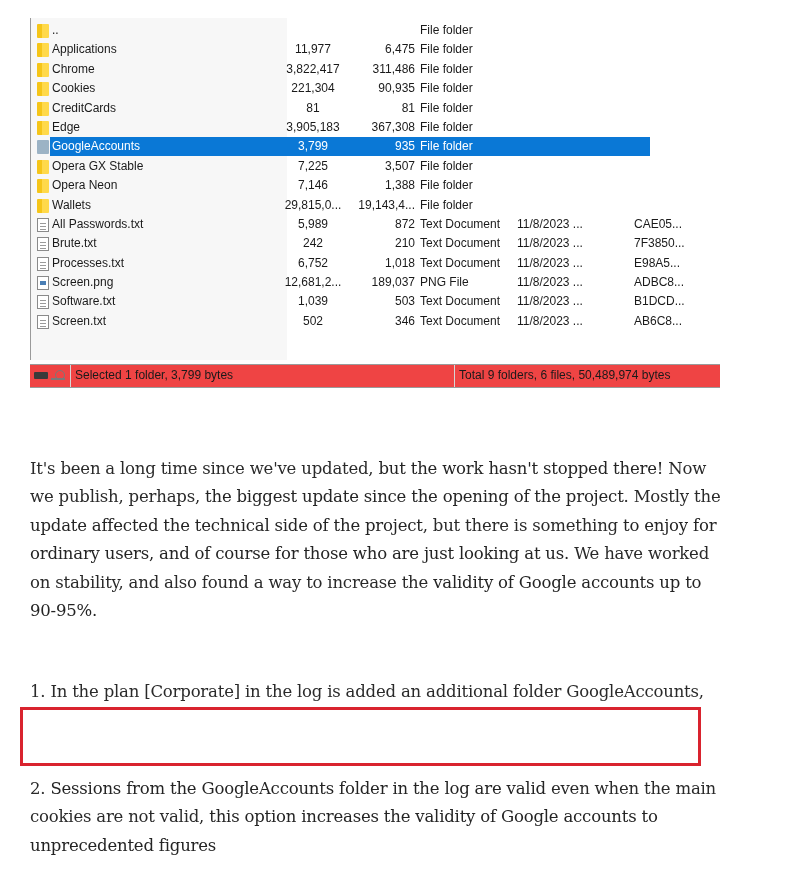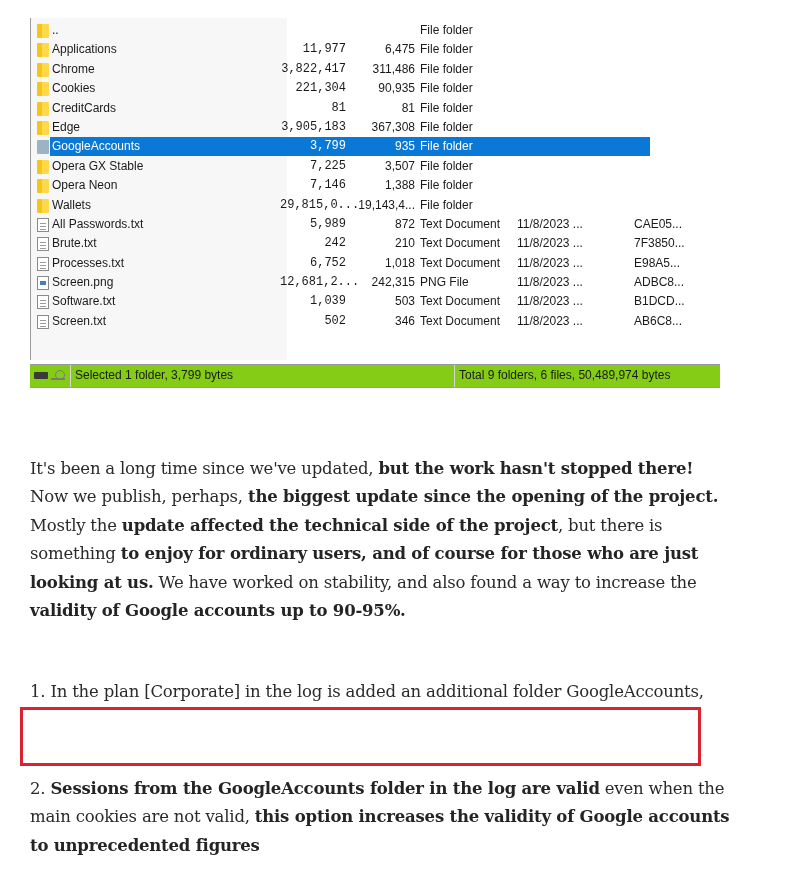--- a/index.html
+++ b/index.html
@@ -23,21 +23,21 @@
     }
     .row .sel-bg {
       position: absolute; left: 20px; top: 0; width: 600px; height: 19px;
       background: transparent;
     }
     .row.selected .sel-bg { background: #0a78d6; }
     .row.selected .cell { color: #ffffff; }
     .row .icon { position: absolute; left: 7px; top: 3px; width: 12px; height: 14px; }
     .row .cell { position: absolute; top: 0; }
     .cell.name { left: 22px; }
-    .cell.size { left: 250px; width: 66px; text-align: right; font-family: Liberation Mono, monospace; }
+    .cell.size { left: 250px; width: 66px; text-align: center; }
     .cell.packed { left: 318px; width: 67px; text-align: right; }
     .cell.type { left: 390px; }
     .cell.modified { left: 487px; }
     .cell.crc { left: 568px; margin-left: 36px; }
 
     
     .folder-icon {
       background: linear-gradient(90deg, #f5c518 0 40%, #ffd94a 40% 100%);
       border-radius: 1px;
     }
@@ -52,21 +52,21 @@
     .image-icon {
       border: 1px solid #8a8a8a; background: #ffffff;
     }
     .image-icon::after {
       content: ""; position: absolute; left: 2px; top: 4px; width: 6px; height: 4px;
       background: #4a7fb5;
     }
 
     .status-bar {
       position: absolute; left: 0; top: 346px; width: 690px; height: 24px;
-      background: #84cc16; border-top: 1px solid #9a9a9a; border-bottom: 1px solid #9a9a9a;
+      background: #ef4444; border-top: 1px solid #9a9a9a; border-bottom: 1px solid #9a9a9a;
       font-family: "Liberation Sans", sans-serif; font-size: 12px; color: #1a1a1a;
     }
     .status-bar .drive-icon {
       position: absolute; left: 4px; top: 7px; width: 14px; height: 7px;
       background: #3a3a3a; border-radius: 1px;
     }
     .status-bar .net-icon {
       position: absolute; left: 21px; top: 5px; width: 14px; height: 10px;
       border-bottom: 2px solid #7a7a7a;
     }
@@ -79,21 +79,21 @@
     .status-bar .div2 { position: absolute; left: 424px; top: 0; height: 22px; border-left: 1px solid #d6d6d6; }
     .status-bar .right-text { position: absolute; left: 429px; top: 3px; }
 
     
     .article {
       position: absolute; left: 30px; width: 700px;
       font-family: "DejaVu Serif", "Liberation Serif", serif;
       font-size: 16.5px; line-height: 28.4px; color: #2a2a2a;
       letter-spacing: -0.2px;
     }
-    .article b { font-weight: bold; color: #242424; }
+    .article b { font-weight: normal; color: #242424; }
     .intro { top: 455px; }
     .point1 { top: 678px; }
     .point2 { top: 775px; }
 
     .highlight-box {
       position: absolute; left: 20px; top: 707px; width: 681px; height: 59px;
       border: 3px solid #d9232e;
     }
   </style>
 </head>
@@ -230,21 +230,21 @@
         <span class="cell packed">1,018</span>
         <span class="cell type">Text Document</span>
         <span class="cell modified">11/8/2023 ...</span>
         <span class="cell crc">E98A5...</span>
       </div>
       <div class="row">
         <div class="sel-bg"></div>
         <span class="icon image-icon"></span>
         <span class="cell name">Screen.png</span>
         <span class="cell size">12,681,2...</span>
-        <span class="cell packed">242,315</span>
+        <span class="cell packed">189,037</span>
         <span class="cell type">PNG File</span>
         <span class="cell modified">11/8/2023 ...</span>
         <span class="cell crc">ADBC8...</span>
       </div>
       <div class="row">
         <div class="sel-bg"></div>
         <span class="icon doc-icon"></span>
         <span class="cell name">Software.txt</span>
         <span class="cell size">1,039</span>
         <span class="cell packed">503</span>

